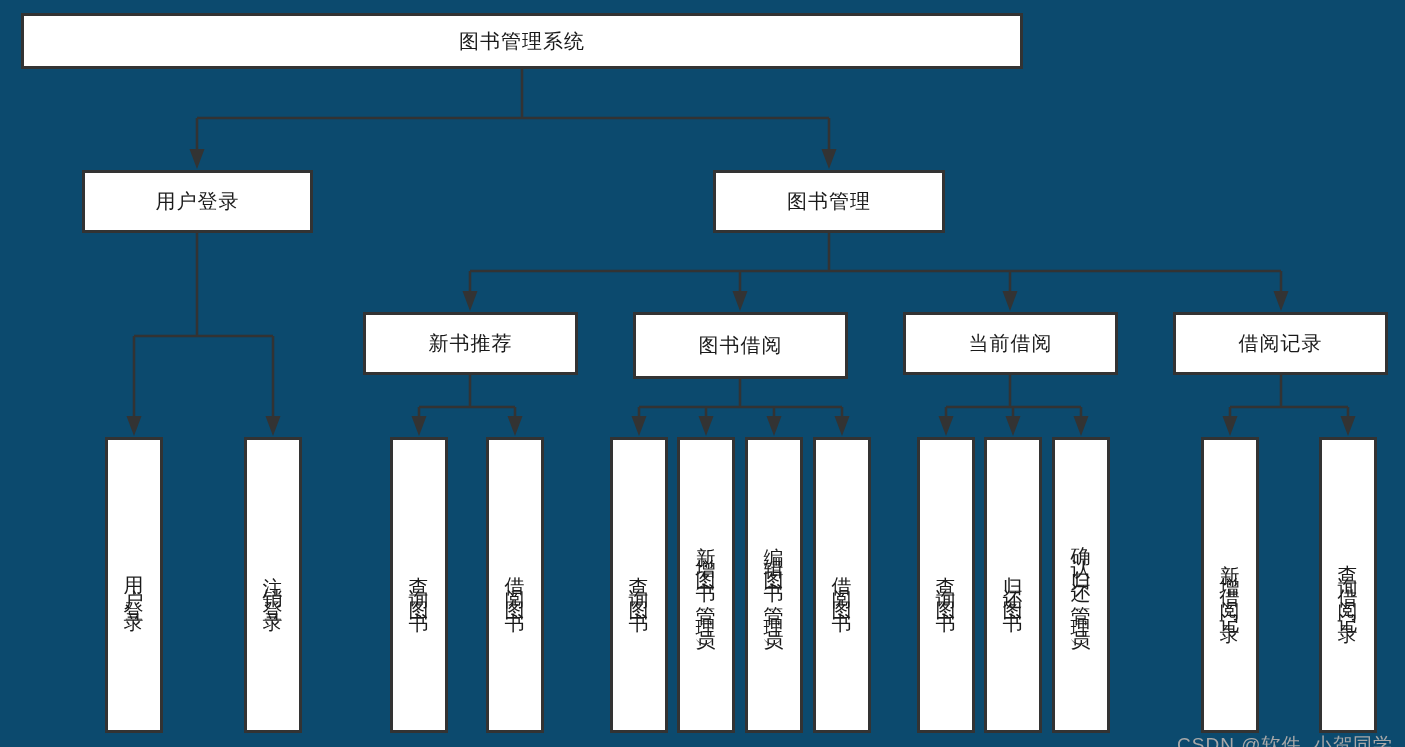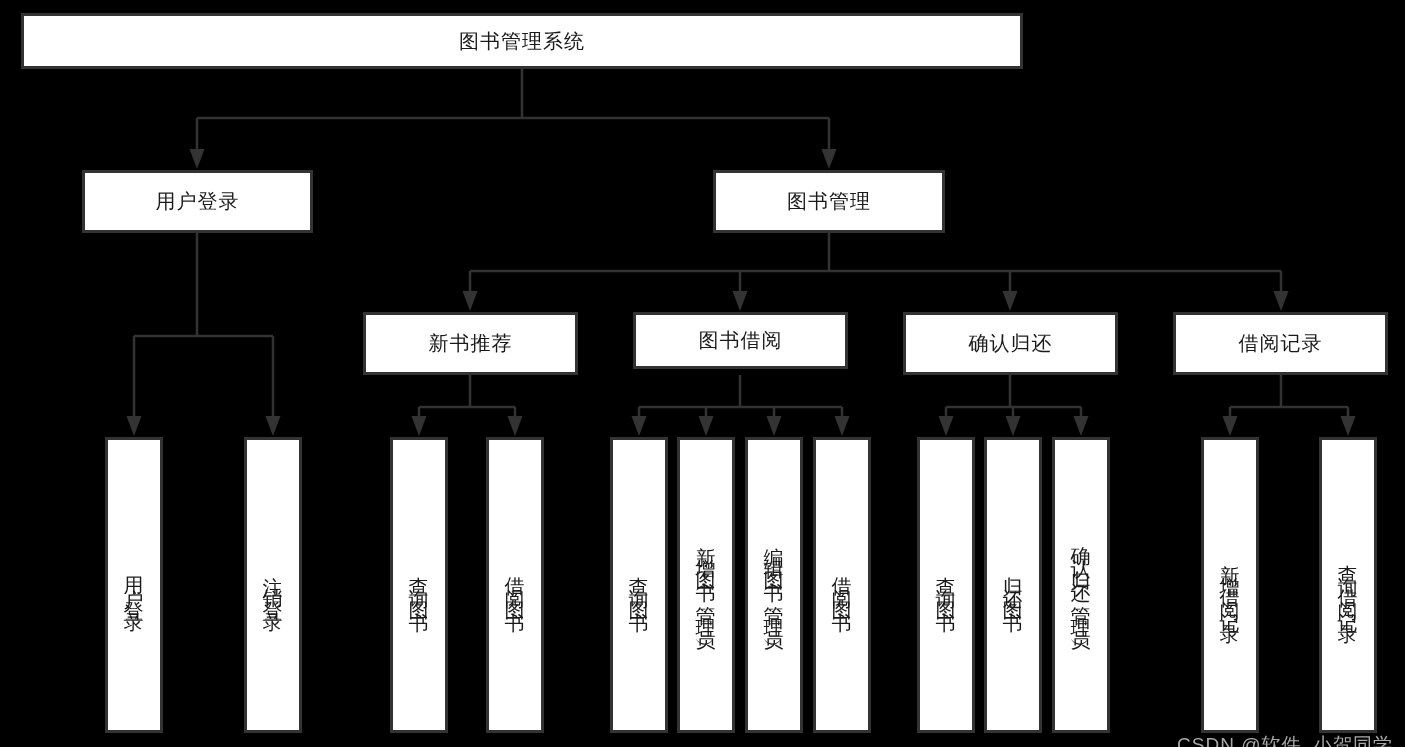--- a/index.html
+++ b/index.html
@@ -1,19 +1,19 @@
 <!DOCTYPE html>
 <html><head>
 <meta charset="utf-8">
 <style>
   html,body{margin:0;padding:0;background:#ffffff;}
   .stage{
     position:relative;
     width:1405px;height:747px;
-    background:#000000;
+    background:#0c4a6e;
     font-family:"Liberation Sans","DejaVu Sans",sans-serif;
     overflow:hidden;
   }
   .box{
     position:absolute;
     box-sizing:border-box;
     border:3px solid #333333;
     background:#ffffff;
     display:flex;
     align-items:center;
@@ -100,25 +100,25 @@
   <div class="box h" style="left:82px;top:170px;width:231px;height:63px;">
     <span class="label">用户登录</span>
   </div>
   <div class="box h" style="left:363px;top:312px;width:215px;height:63px;">
     <span class="label">新书推荐</span>
   </div>
 
   <div class="box h" style="left:713px;top:170px;width:232px;height:63px;">
     <span class="label">图书管理</span>
   </div>
-  <div class="box h" style="left:633px;top:312px;width:215px;height:57px;">
+  <div class="box h" style="left:633px;top:312px;width:215px;height:67px;">
     <span class="label">图书借阅</span>
   </div>
   <div class="box h" style="left:903px;top:312px;width:215px;height:63px;">
-    <span class="label">确认归还</span>
+    <span class="label">当前借阅</span>
   </div>
   <div class="box h" style="left:1173px;top:312px;width:215px;height:63px;justify-content:center;">
     <span class="label">借阅记录</span>
   </div>
 
   <div class="box v" style="left:105px;top:437px;width:58px;height:296px;">
     <span class="label">用户登录</span>
   </div>
   <div class="box v" style="left:244px;top:437px;width:58px;height:296px;">
     <span class="label">注销登录</span>

